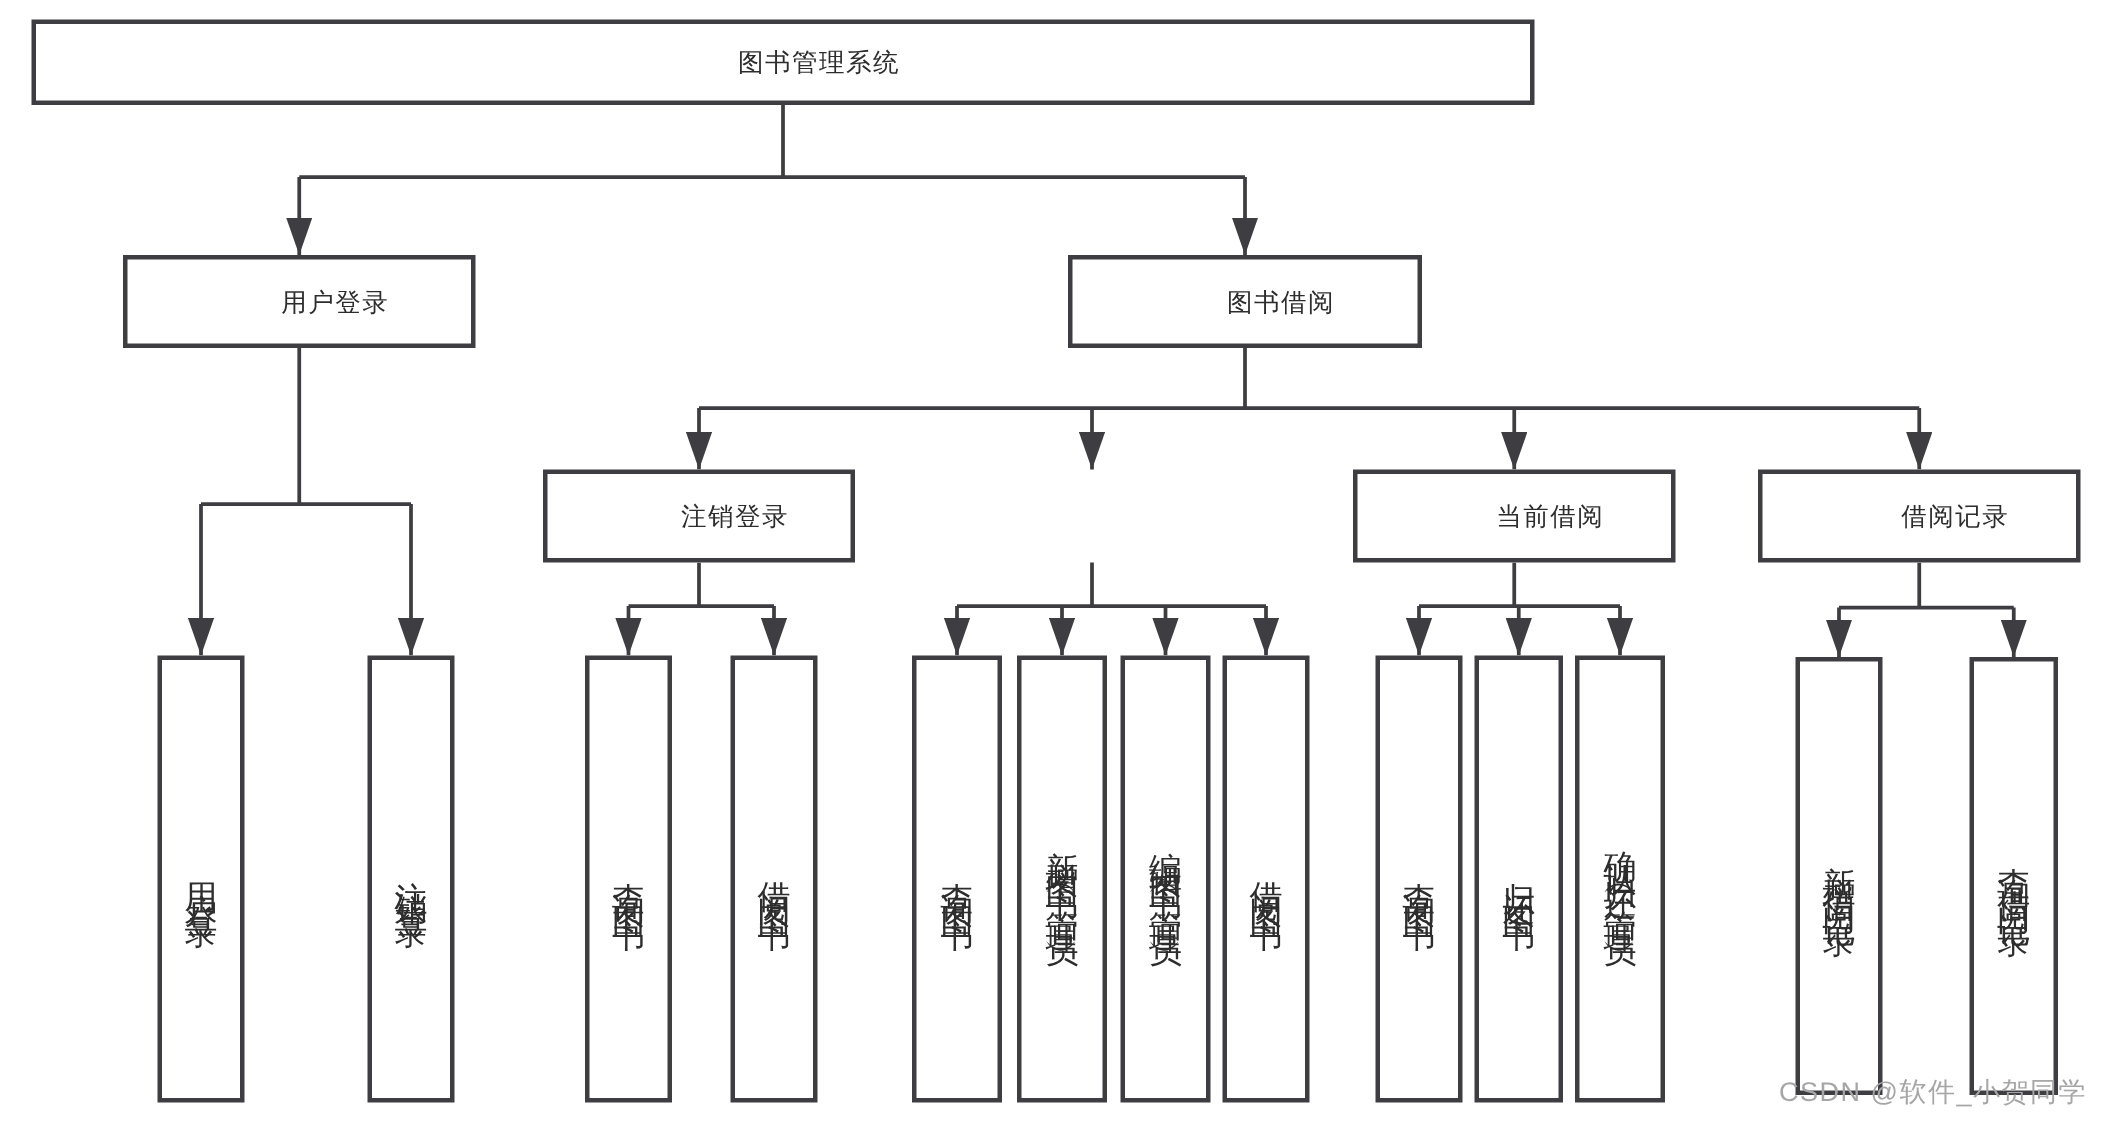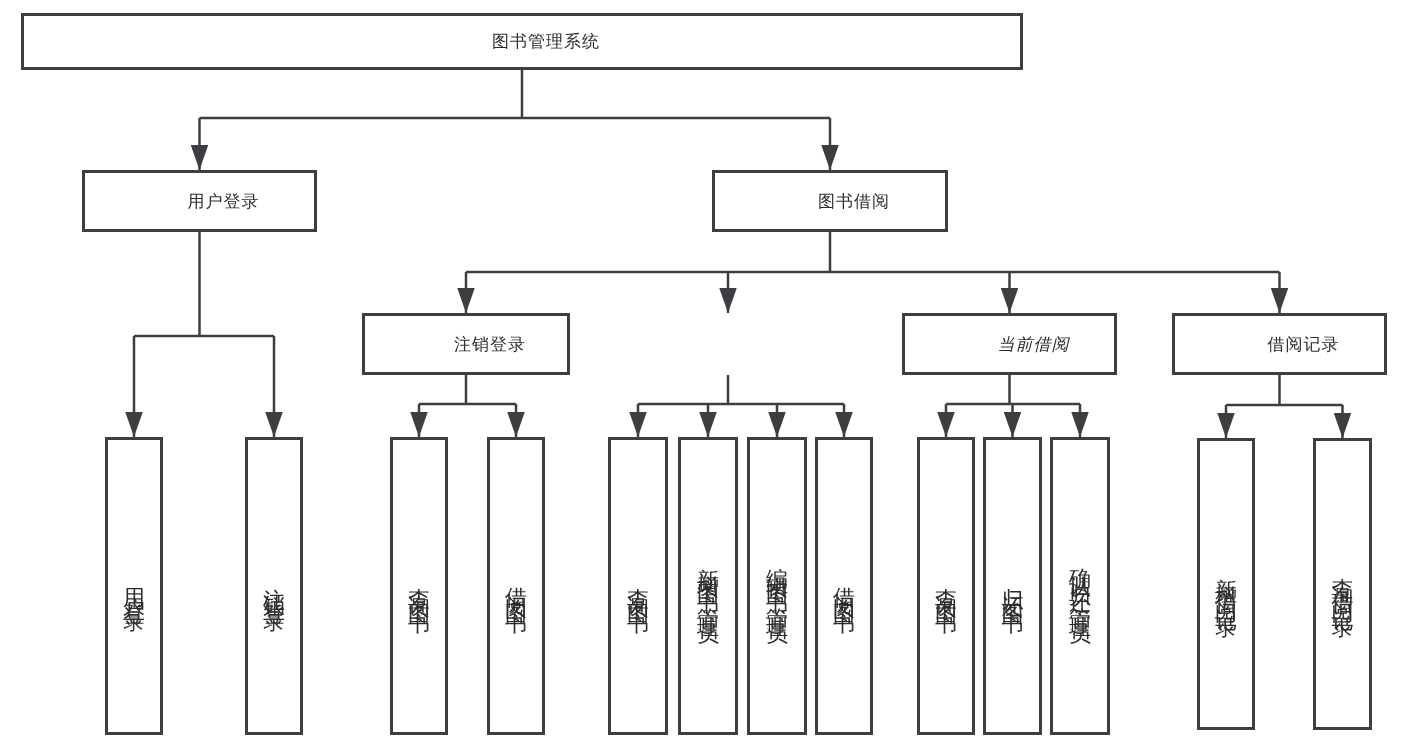--- a/index.html
+++ b/index.html
@@ -112,35 +112,36 @@
     <path class="line" marker-end="url(#ah)" d="M1226 405 V438"></path>
     <path class="line" marker-end="url(#ah)" d="M1342.5 405 V438"></path>
   </svg>
 
   <div class="node h" style="left:21px; top:13px; width:1002px; height:57px;">图书管理系统</div>
 
   <div class="node h" style="left:82px; top:170px; width:235px; height:62px;">用户登录</div>
   <div class="node h" style="left:712px; top:170px; width:236px; height:62px;">图书借阅</div>
 
   <div class="node h" style="left:362px; top:313px; width:208px; height:62px;">注销登录</div>
-  <div class="node h" style="left:902px; top:313px; width:215px; height:62px;font-style:italic;">当前借阅</div>
+  <div class="node h" style="left:902px; top:313px; width:215px; height:62px;">当前借阅</div>
   <div class="node h" style="left:1172px; top:313px; width:215px; height:62px;">借阅记录</div>
 
   <div class="node v" style="left:105px; top:437px; width:58px; height:298px;">用户登录</div>
   <div class="node v" style="left:245px; top:437px; width:58px; height:298px;">注销登录</div>
 
   <div class="node v" style="left:390px; top:437px; width:58px; height:298px;">查询图书</div>
   <div class="node v" style="left:487px; top:437px; width:58px; height:298px;">借阅图书</div>
 
   <div class="node v" style="left:608px; top:437px; width:60px; height:298px;">查询图书</div>
   <div class="node v" style="left:678px; top:437px; width:60px; height:298px;">新增图书（管理员）</div>
   <div class="node v" style="left:747px; top:437px; width:60px; height:298px;">编辑图书（管理员）</div>
   <div class="node v" style="left:815px; top:437px; width:58px; height:298px;">借阅图书</div>
 
   <div class="node v" style="left:917px; top:437px; width:58px; height:298px;">查询图书</div>
   <div class="node v" style="left:983px; top:437px; width:59px; height:298px;">归还图书</div>
   <div class="node v" style="left:1050px; top:437px; width:60px; height:298px;">确认归还（管理员）</div>
 
   <div class="node v" style="left:1197px; top:438px; width:58px; height:292px;">新增借阅记录</div>
   <div class="node v" style="left:1313px; top:438px; width:59px; height:292px;">查询借阅记录</div>
 
+  <div class="watermark">CSDN @软件_小贺同学</div>
 
 </div>
 
 </body></html>

